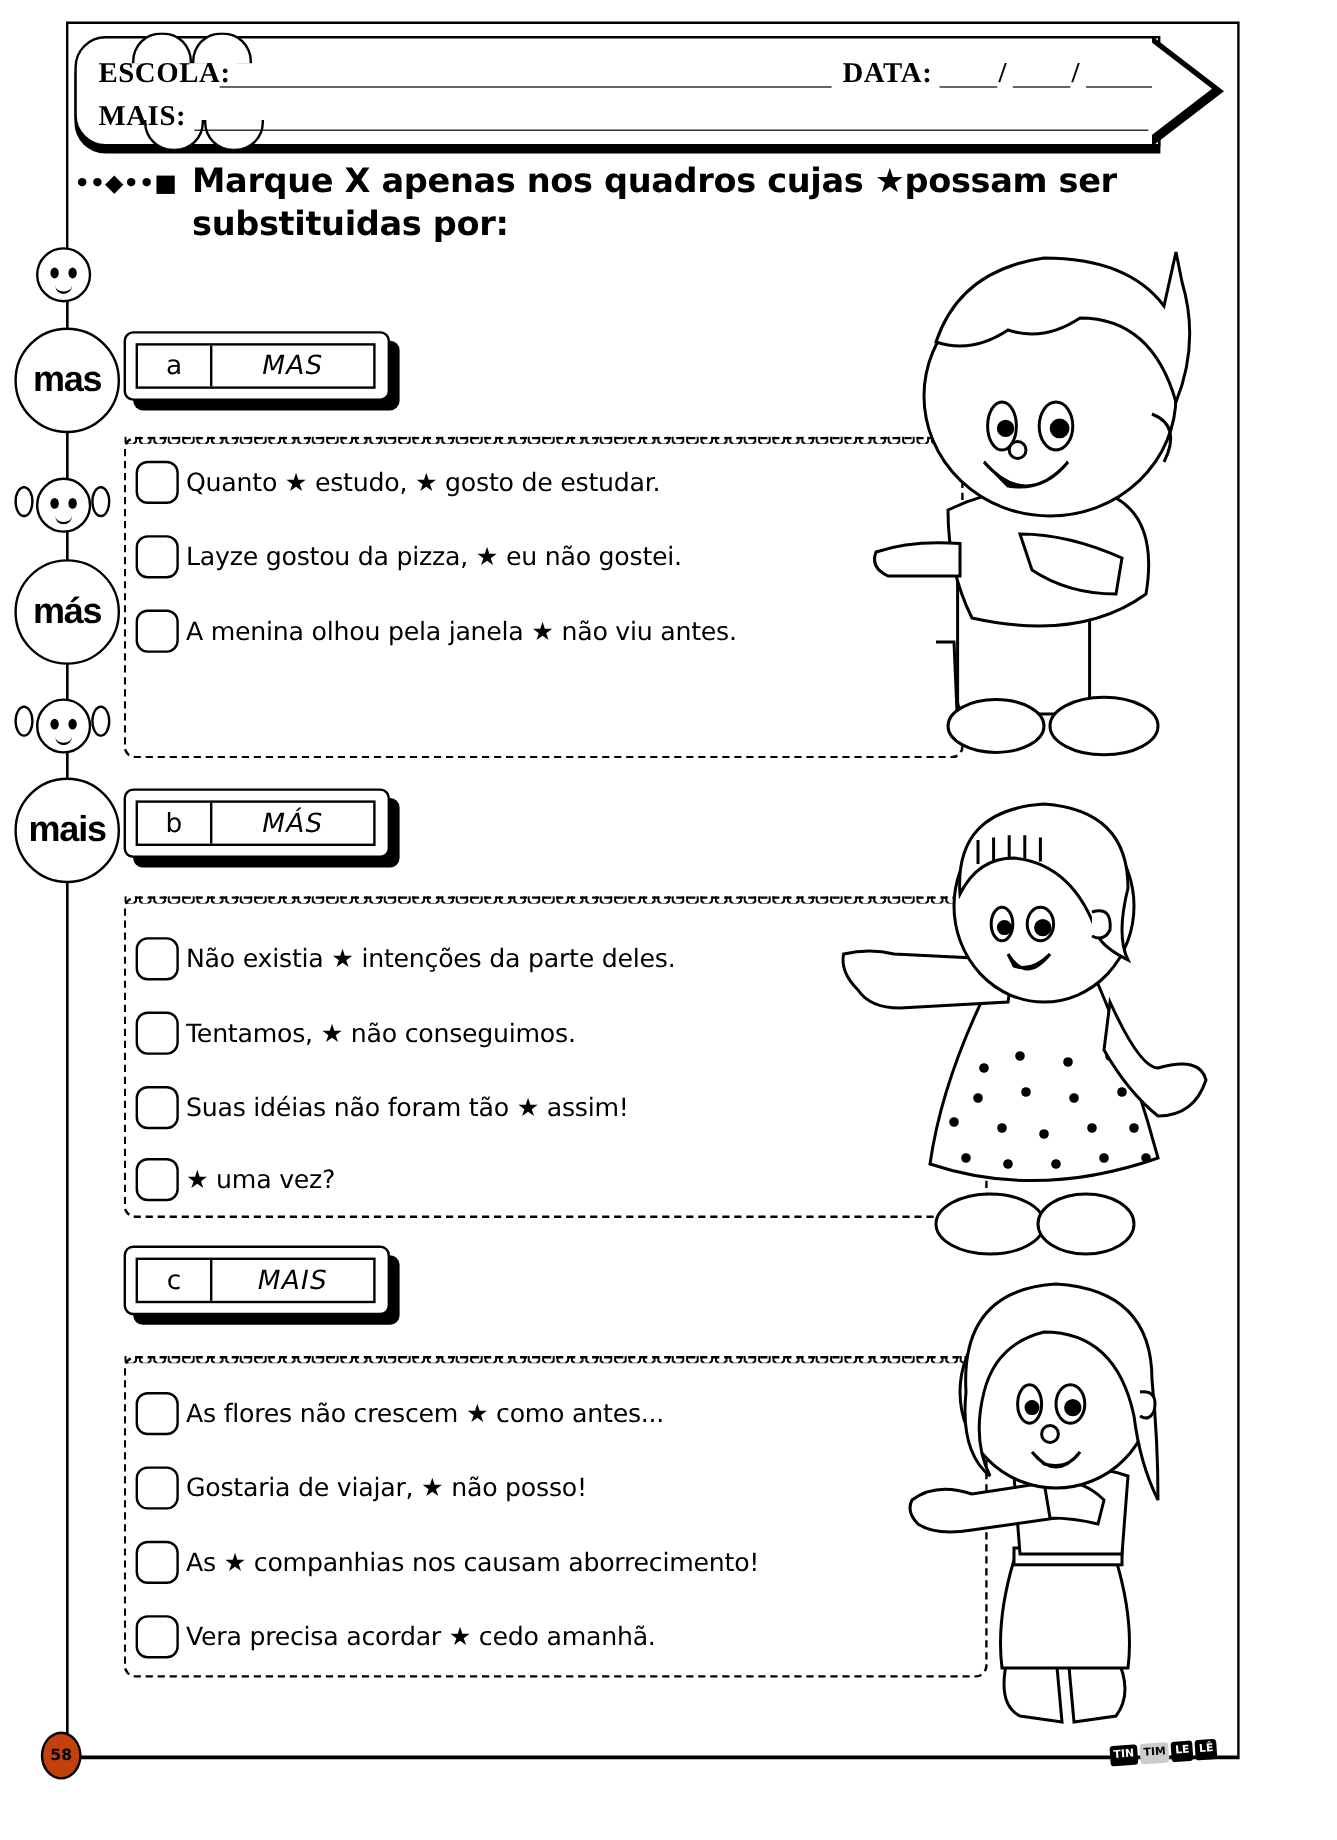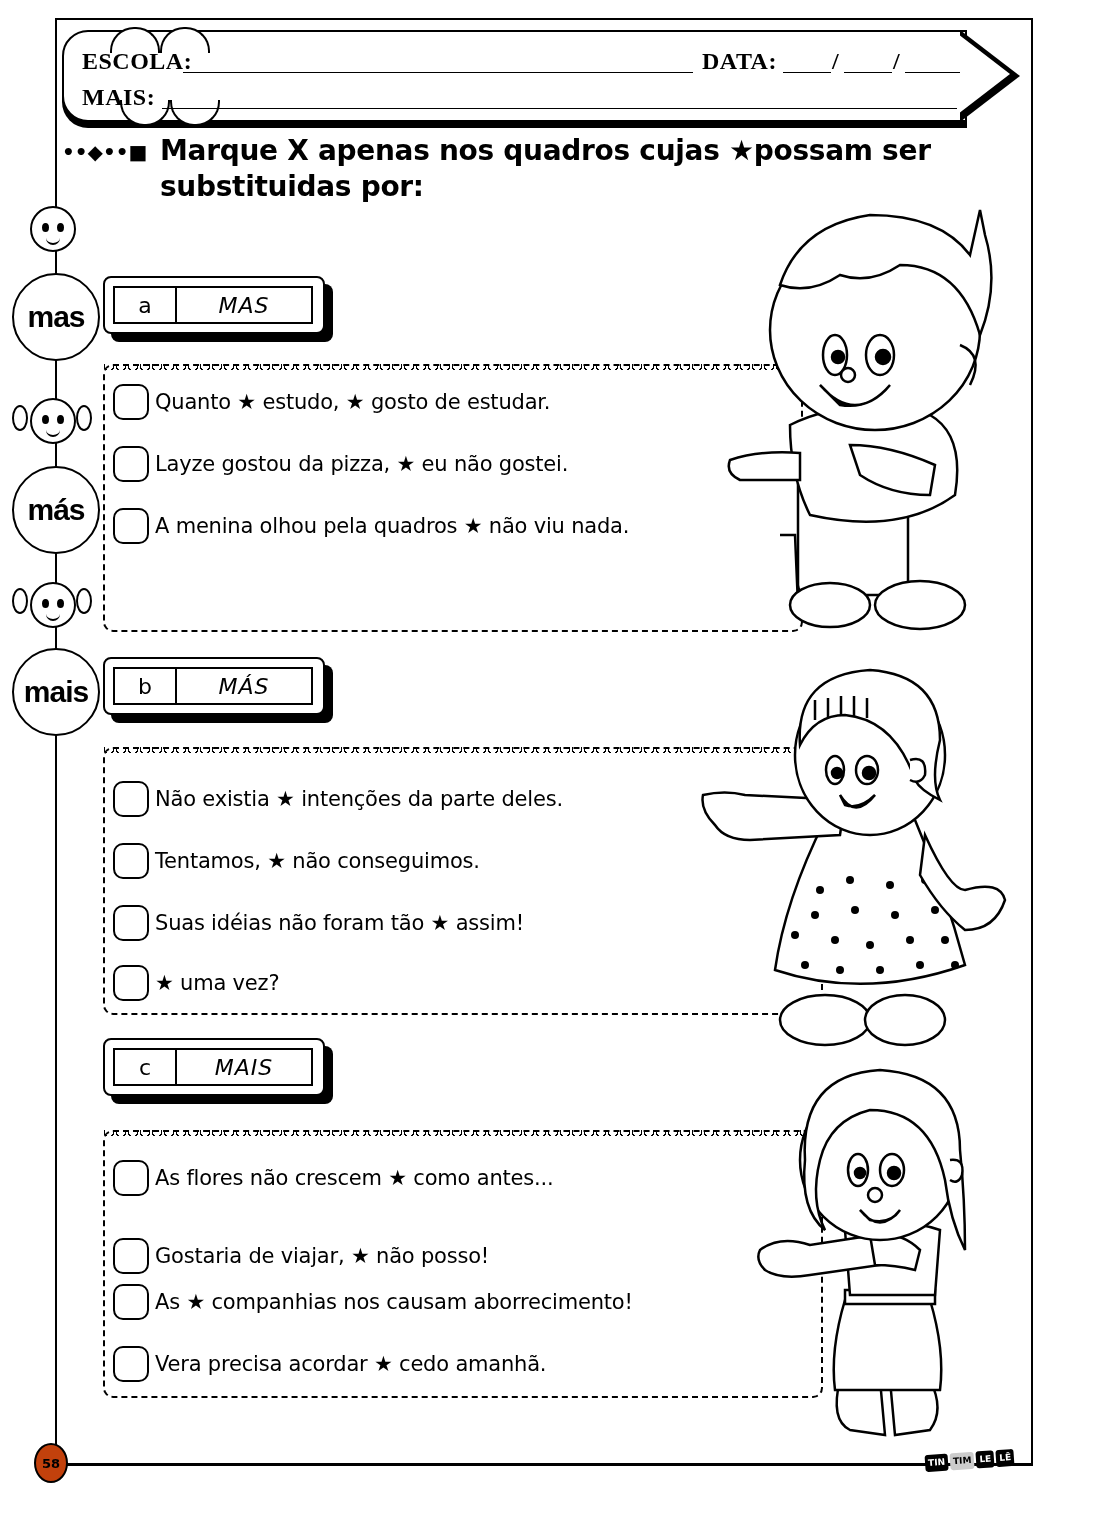--- a/index.html
+++ b/index.html
@@ -116,21 +116,21 @@
   <div class="item" style="top:78px">
     <div class="checkbox"></div>
     <span class="item-text">Layze gostou da pizza, ★ eu não gostei.</span>
   </div>
   <div class="item" style="top:16px">
     <div class="checkbox"></div>
     <span class="item-text">Quanto ★ estudo, ★ gosto de estudar.</span>
   </div>
   <div class="item" style="top:140px">
     <div class="checkbox"></div>
-    <span class="item-text">A menina olhou pela quadros ★ não viu nada.</span>
+    <span class="item-text">A menina olhou pela janela ★ não viu antes.</span>
   </div>
 </div>
 
 <div class="abs tag-wrap" style="left:103px; top:657px">
   <div class="tag-inner">
     <div class="tag-letter">b</div>
     <div class="tag-word">MÁS</div>
   </div>
 </div>
 <div class="abs panel" style="left:103px; top:747px; width:720px; height:268px">
@@ -156,21 +156,21 @@
   <div class="tag-inner">
     <div class="tag-letter">c</div>
     <div class="tag-word">MAIS</div>
   </div>
 </div>
 <div class="abs panel" style="left:103px; top:1130px; width:720px; height:268px">
   <div class="item" style="top:26px">
     <div class="checkbox"></div>
     <span class="item-text">As flores não crescem ★ como antes...</span>
   </div>
-  <div class="item" style="top:104px">
+  <div class="item" style="top:88px">
     <div class="checkbox"></div>
     <span class="item-text">Gostaria de viajar, ★ não posso!</span>
   </div>
   <div class="item" style="top:212px">
     <div class="checkbox"></div>
     <span class="item-text">Vera precisa acordar ★ cedo amanhã.</span>
   </div>
   <div class="item" style="top:150px">
     <div class="checkbox"></div>
     <span class="item-text">As ★ companhias nos causam aborrecimento!</span>

